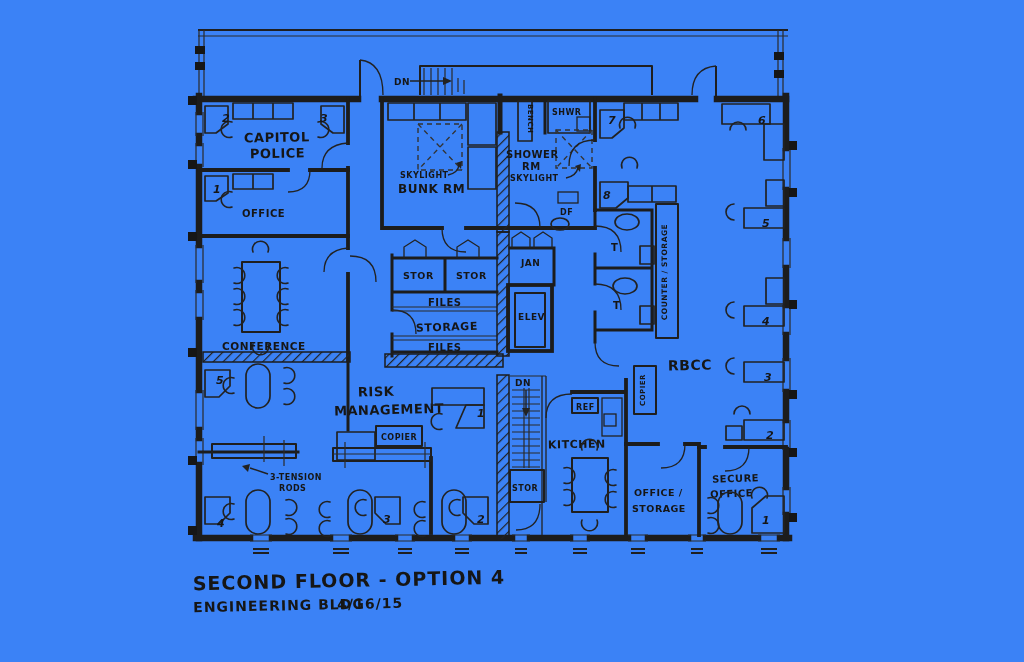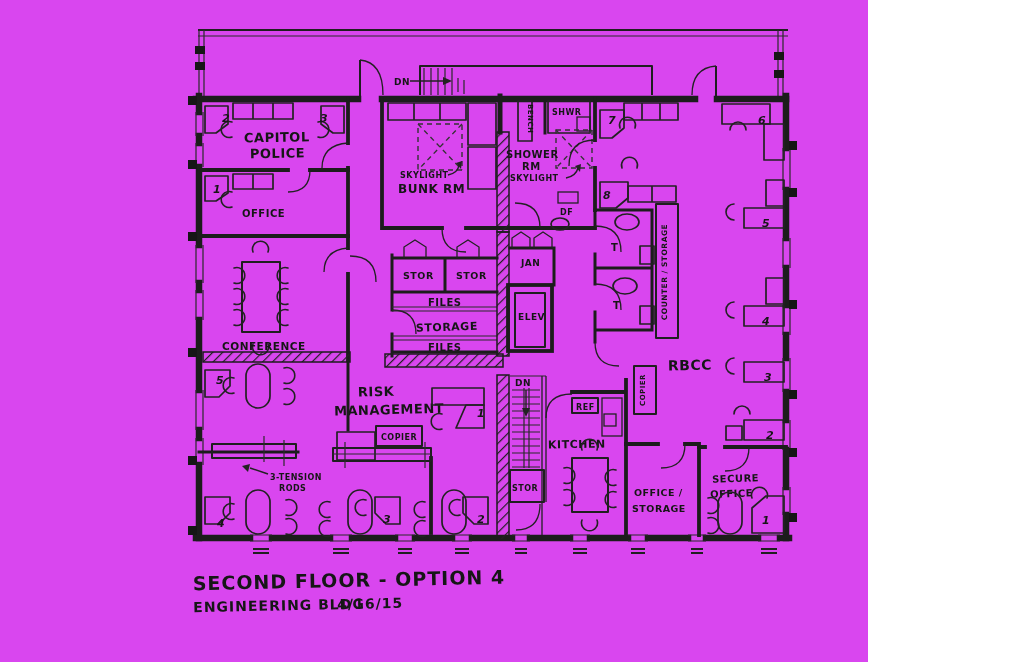--- a/index.html
+++ b/index.html
@@ -1,16 +1,16 @@
 <!DOCTYPE html>
 <html><head>
 <meta charset="utf-8">
 <style>
   html,body{margin:0;padding:0;background:#ffffff;}
-  .canvas{position:relative;width:868px;height:662px;background:#d946ef;overflow:hidden;text-decoration:underline;}
+  .canvas{position:relative;width:1024px;height:662px;background:#3b82f6;overflow:hidden;text-decoration:underline;}
   svg{position:absolute;inset:0;}
   .w7{stroke:#1c1c1c;stroke-width:6.5;fill:none;stroke-linecap:square;}
   .w5{stroke:#1c1c1c;stroke-width:5;fill:none;stroke-linecap:square;}
   .w4{stroke:#1c1c1c;stroke-width:3.8;fill:none;stroke-linecap:square;}
   .w3{stroke:#1c1c1c;stroke-width:3;fill:none;stroke-linecap:square;}
   .w2{stroke:#1f1f1f;stroke-width:2;fill:none;stroke-linejoin:round;}
   .thin{stroke:#222;stroke-width:1.3;fill:none;}
   .t1{stroke:#2a2a2a;stroke-width:1.2;fill:none;}
   .furn{stroke:#222;stroke-width:1.7;fill:none;stroke-linejoin:round;}
   .chair{stroke:#222;stroke-width:1.6;fill:none;stroke-linecap:round;}

